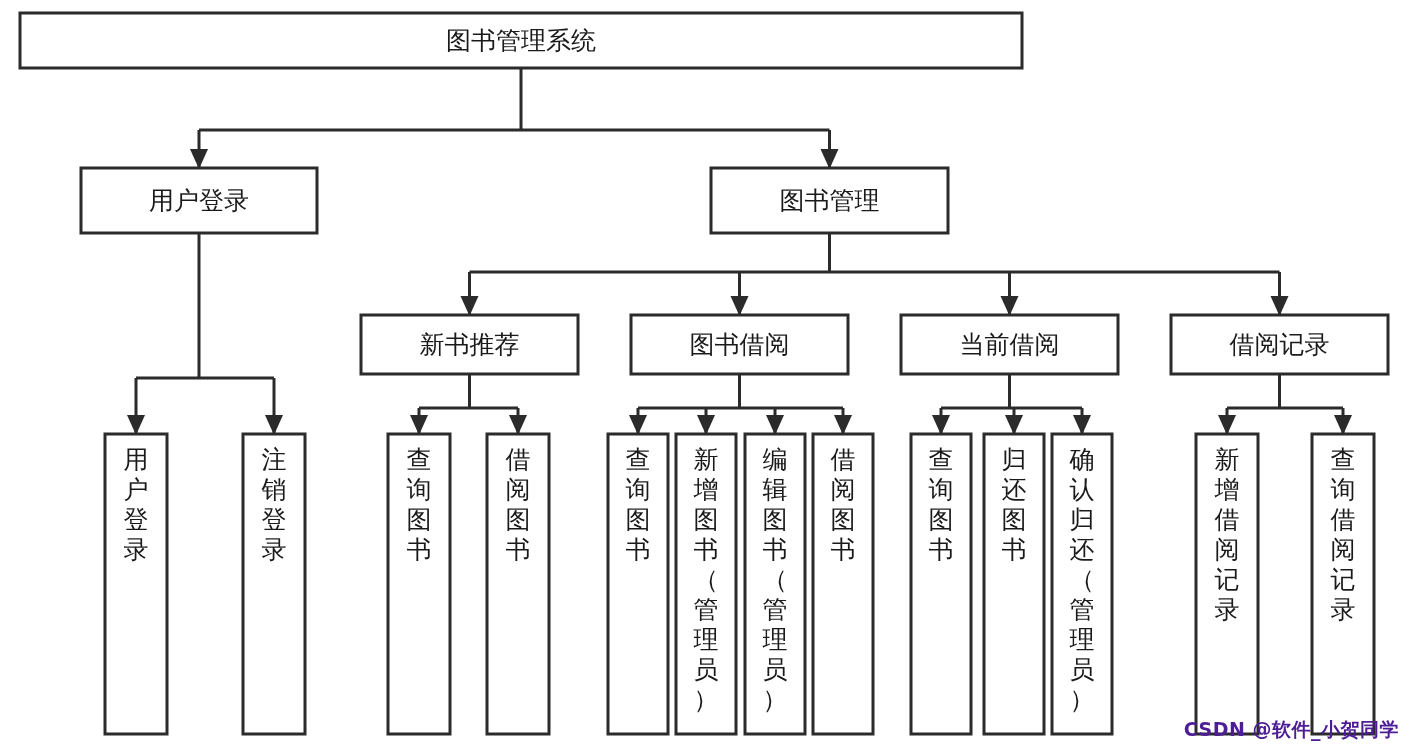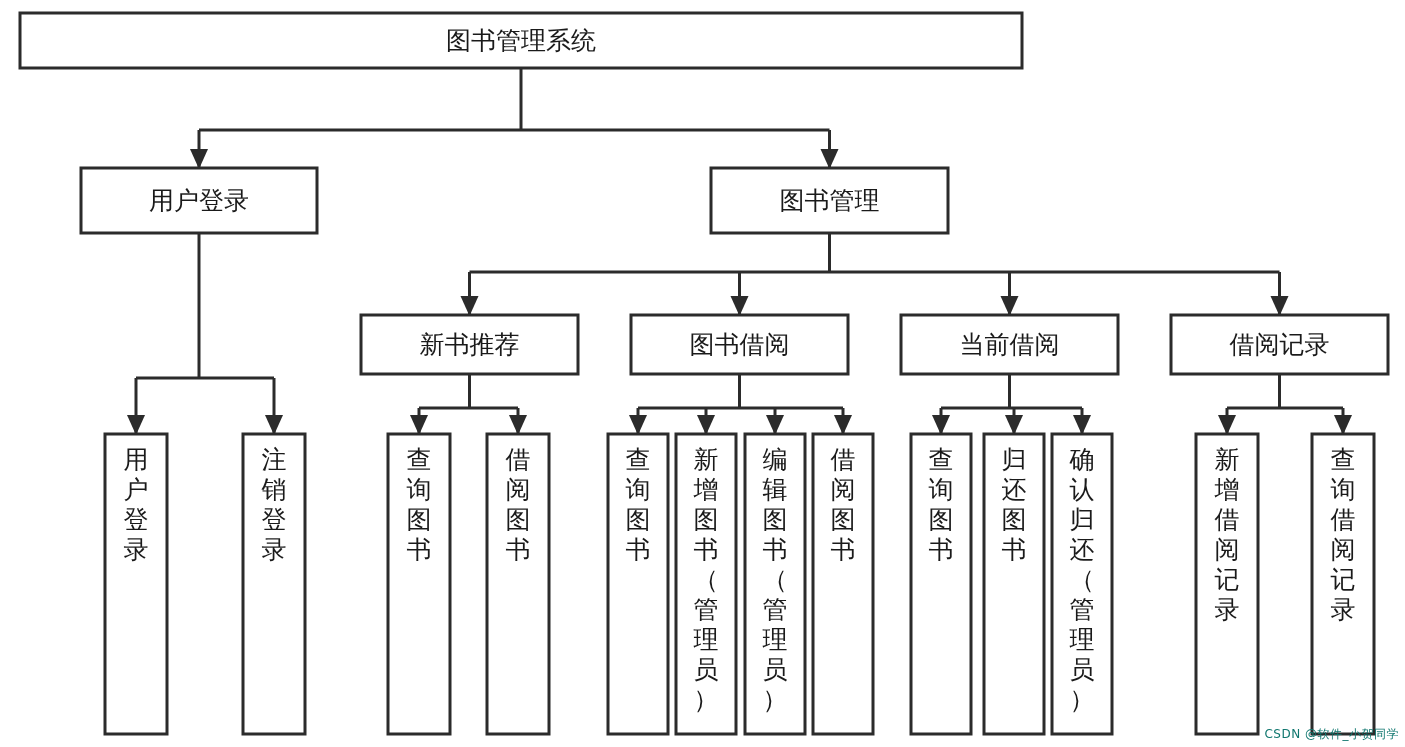--- a/index.html
+++ b/index.html
@@ -53,25 +53,26 @@
     font-family: "DejaVu Sans", "Liberation Sans", sans-serif;
     font-size: 25px;
     fill: #1a1a1a;
     text-anchor: middle;
   }
   .watermark {
     position: absolute;
     right: 6px;
     bottom: 4px;
     font-family: "DejaVu Sans", "Liberation Sans", sans-serif;
-    font-size: 12px;
-    color: #0f766e;
+    font-size: 19px;
+    color: #4c1d95;
     white-space: nowrap;
     letter-spacing: 0.5px;
     user-select: none;
+    font-weight: bold;
   }
 </style>
 </head>
 <body>
 
 <div id="diagram-root">
   <svg class="flow" viewBox="0 0 1405 747" xmlns="http://www.w3.org/2000/svg">
     <g id="edges-layer">
         <line x1="521" y1="68" x2="521" y2="130" class="link-line"></line>
         <line x1="199" y1="130" x2="829.5" y2="130" class="link-line"></line>

